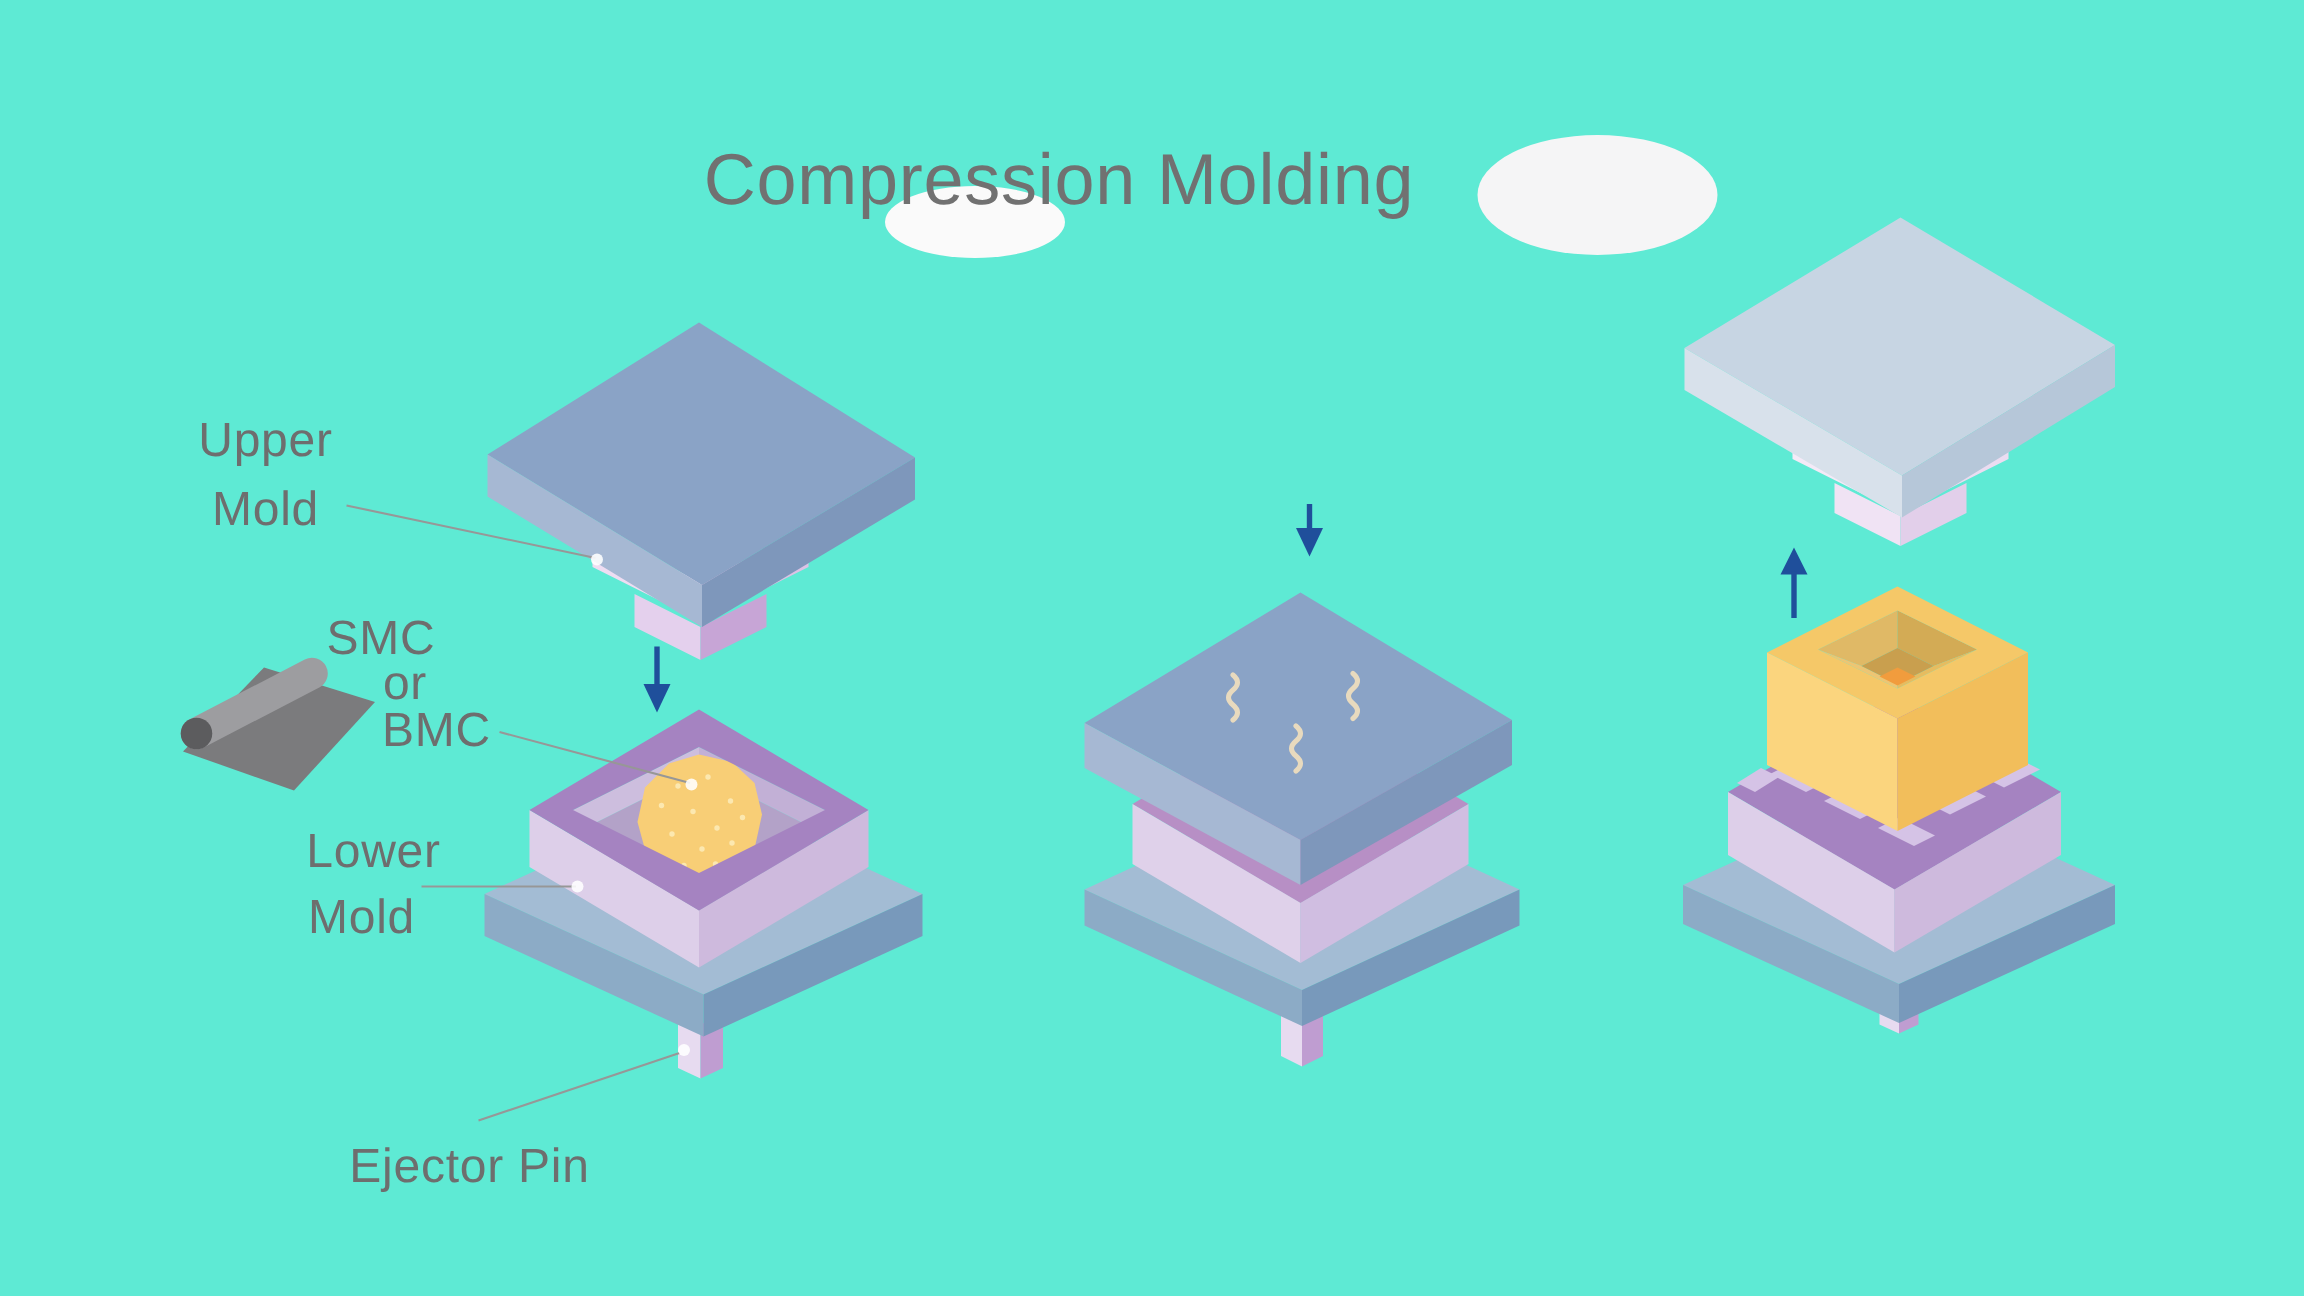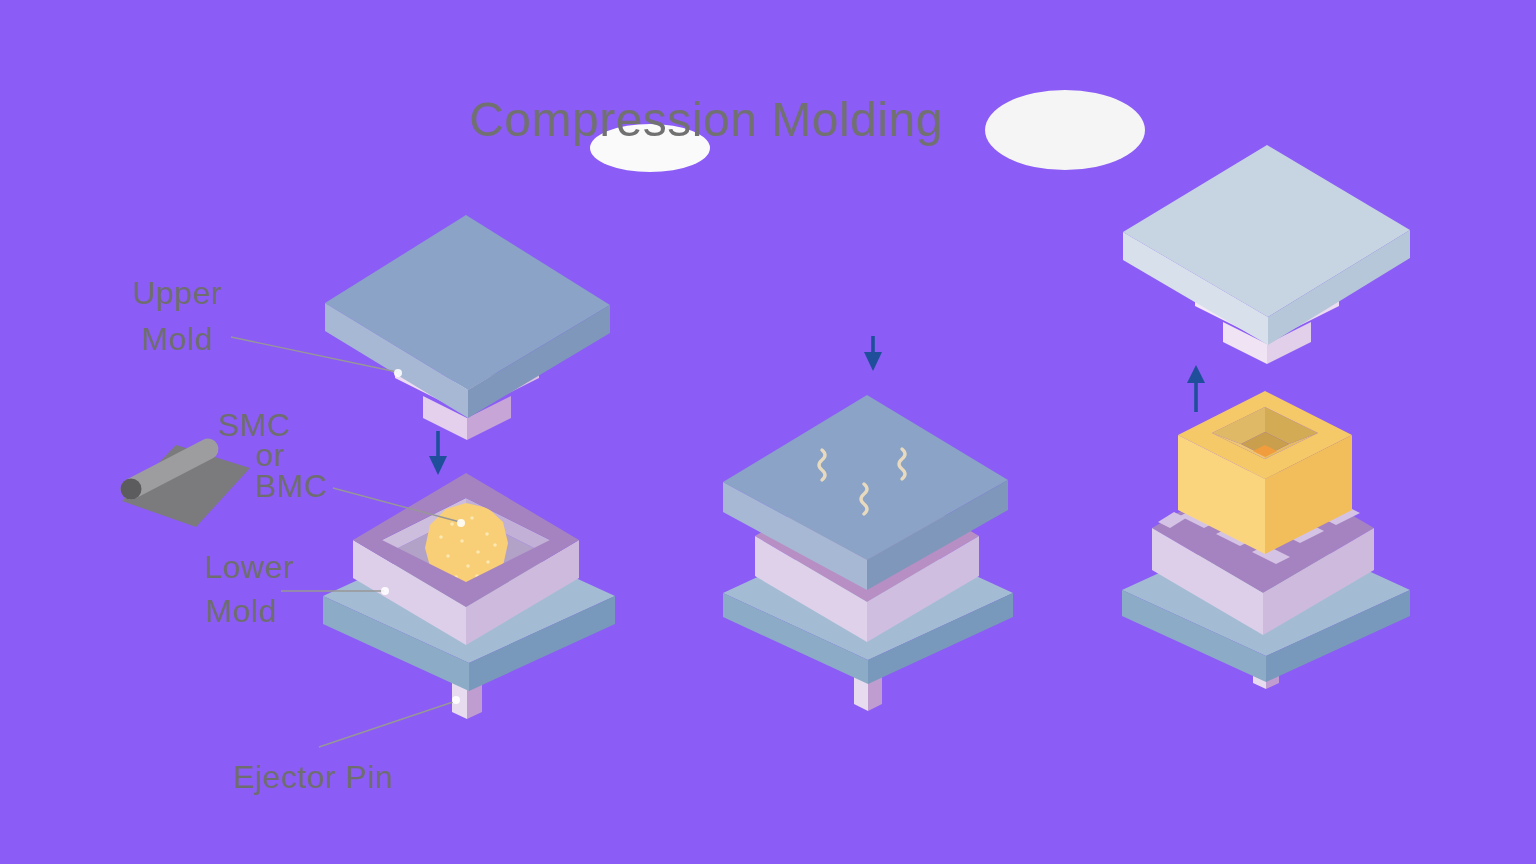--- a/index.html
+++ b/index.html
@@ -1,16 +1,16 @@
 <!DOCTYPE html>
 <html><head>
 <meta charset="utf-8">
 <style>
   html,body{margin:0;padding:0;background:#ffffff;}
-  .stage{width:1536px;height:864px;position:relative;overflow:hidden;background:#8b5cf6;
+  .stage{width:1536px;height:864px;position:relative;overflow:hidden;background:#5eead4;
          font-family:"Liberation Sans", sans-serif;}
   svg{display:block;}
   text{font-family:"Liberation Sans", sans-serif;fill:#6e6e6e;}
   .title{font-size:48px;fill:#717171;letter-spacing:0.5px;}
   .lbl{font-size:32px;letter-spacing:0.5px;}
   .leader{stroke:#979797;stroke-width:1.4;fill:none;}
   .dot{fill:#ffffff;opacity:0.88;}
   .sq{stroke:#e8dabe;stroke-width:3.4;fill:none;stroke-linecap:round;}
   .arrow-shaft{stroke:#1f4f9b;stroke-width:3.6;}
   .arrow-head{fill:#1f4f9b;}

